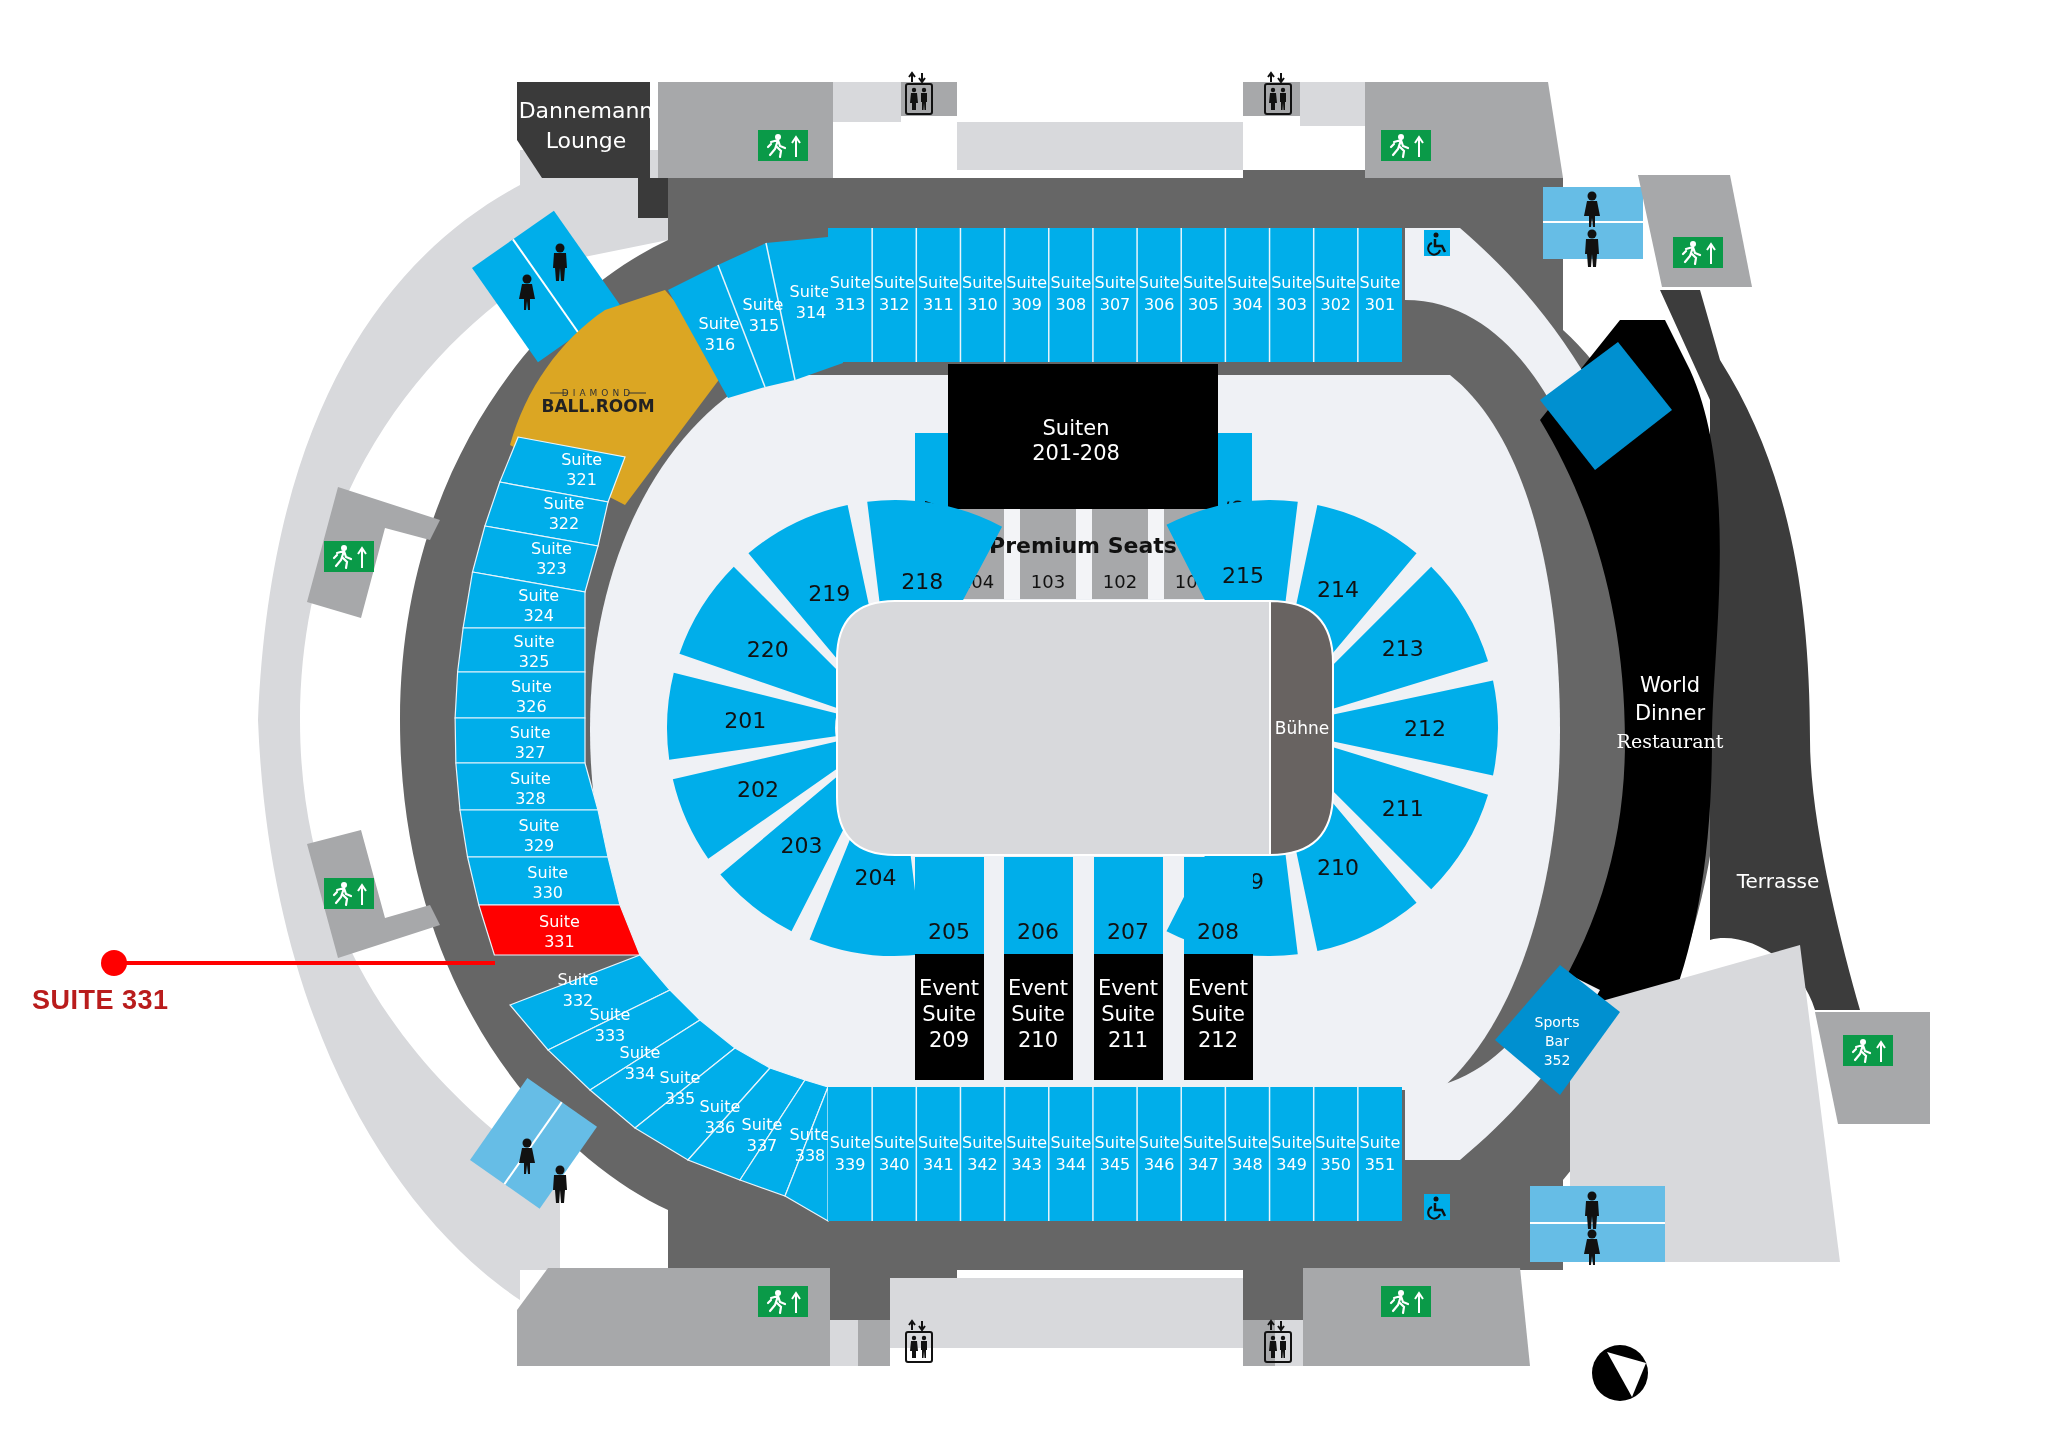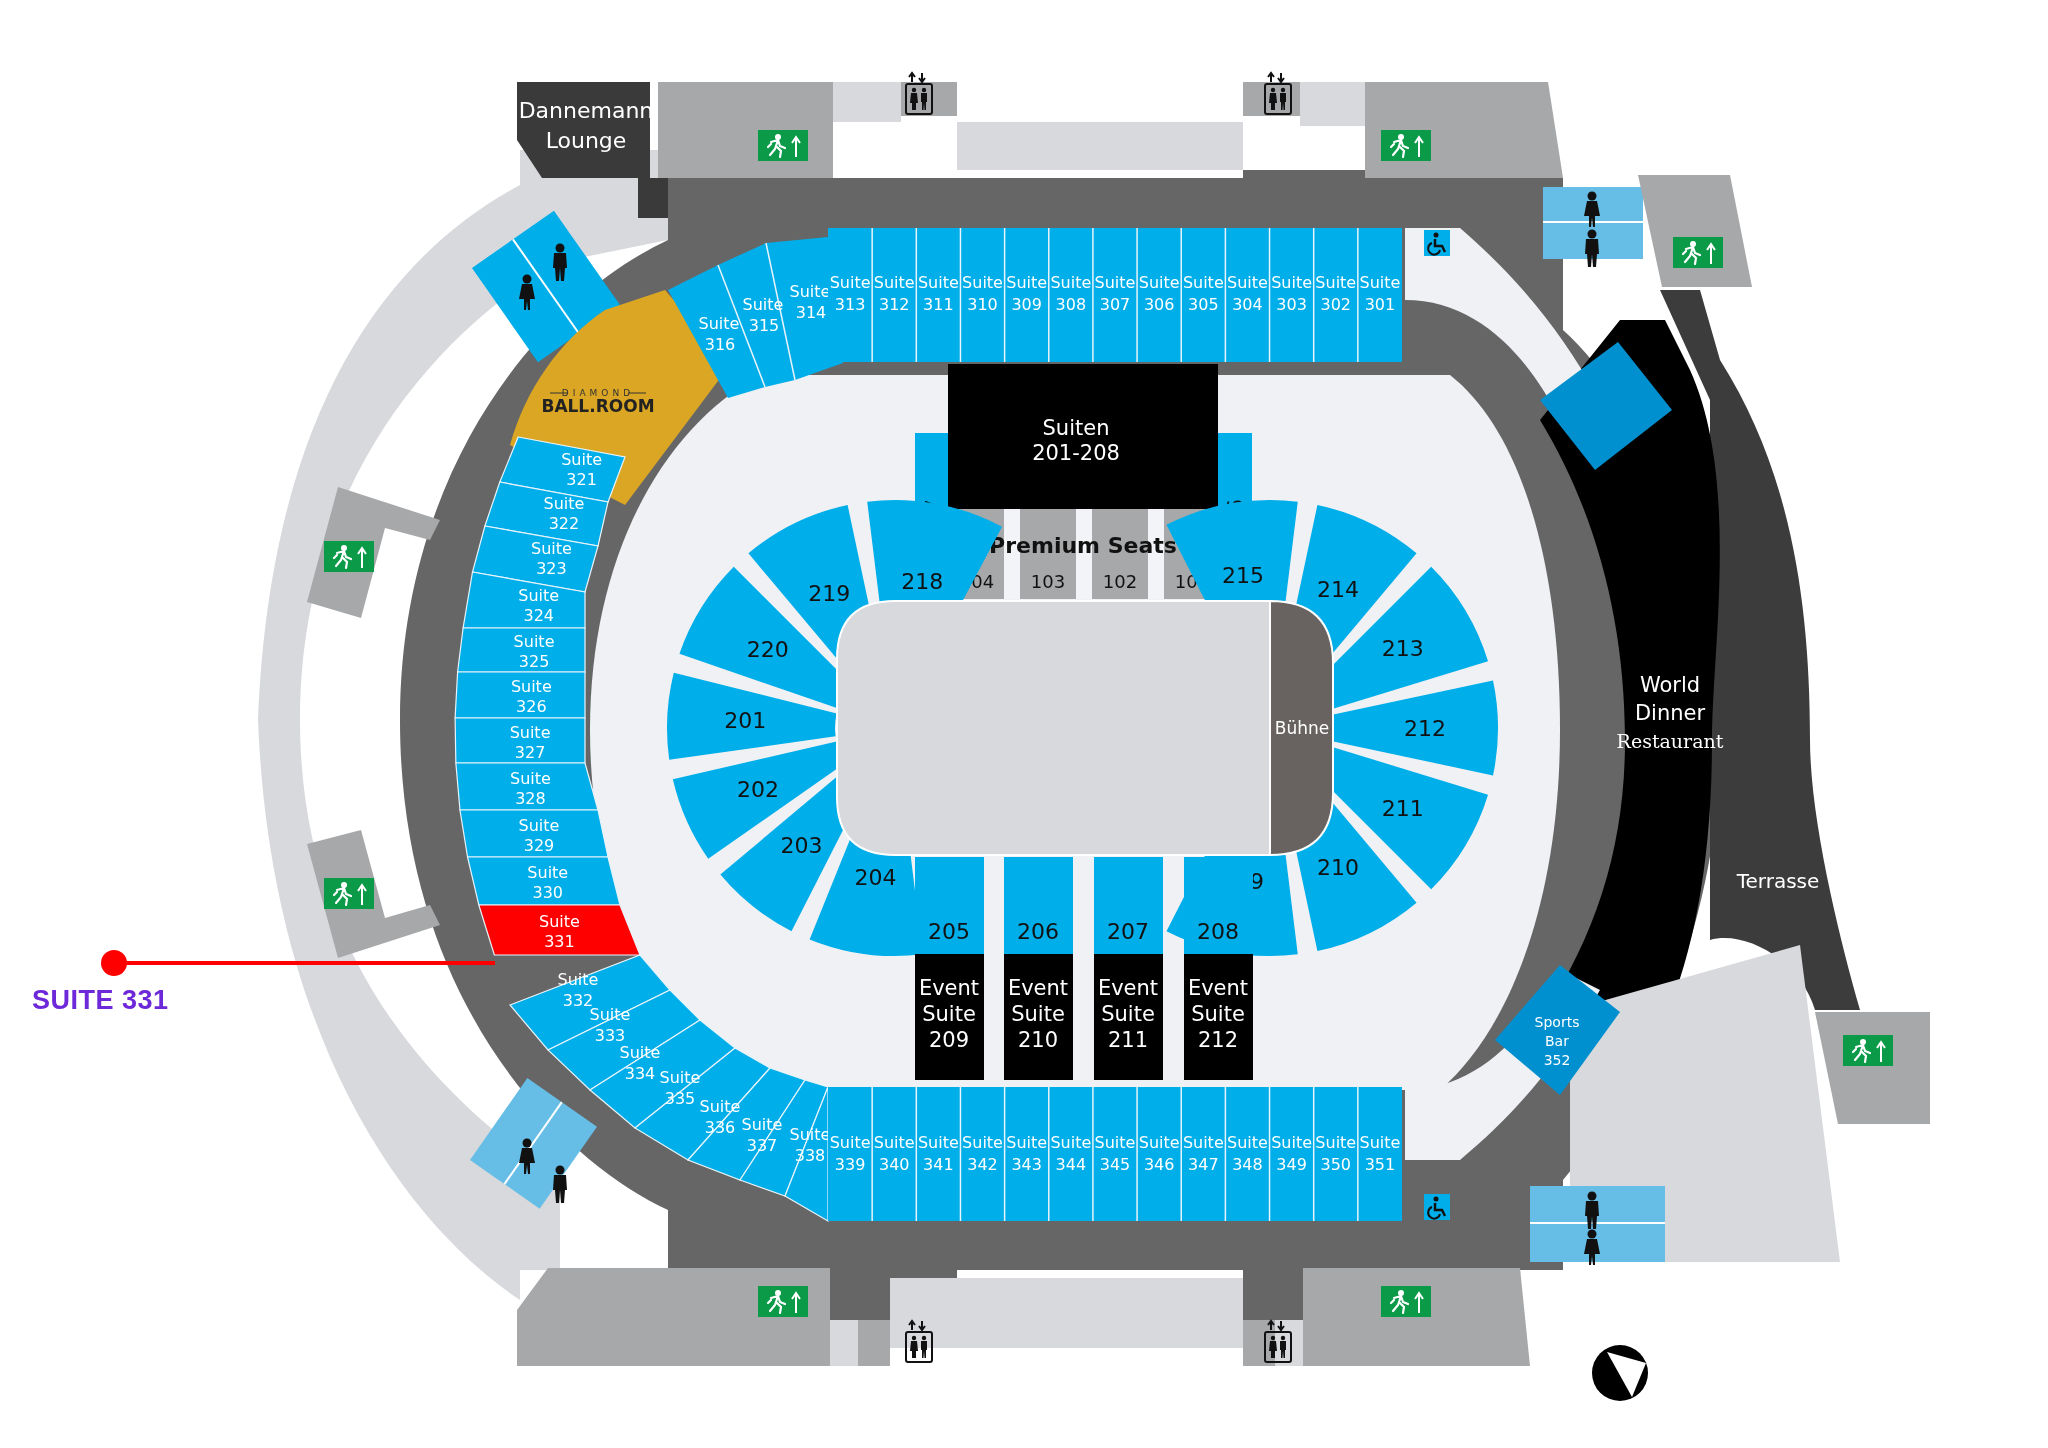--- a/index.html
+++ b/index.html
@@ -6,21 +6,21 @@
   body{width:2048px;height:1448px;overflow:hidden;position:relative;font-family:"Liberation Sans","DejaVu Sans",sans-serif;}
   svg{position:absolute;left:0;top:0;}
   .t-white{fill:#ffffff;font-family:"DejaVu Sans",sans-serif;}
   .suite-lbl{font-size:16px;text-anchor:middle;fill:#ffffff;font-family:"DejaVu Sans",sans-serif;}
   .sec-lbl{font-size:22px;text-anchor:middle;fill:#111;font-family:"DejaVu Sans",sans-serif;}
   .prem-lbl{font-size:18px;text-anchor:middle;fill:#111;font-family:"DejaVu Sans",sans-serif;}
   .big-white{font-size:21px;text-anchor:middle;fill:#fff;font-family:"DejaVu Sans",sans-serif;}
   .seat{fill:#00aeea;}
   .seat-line{stroke:#e8f4fb;stroke-width:1.5;}
   [data-interactable="true"]{cursor:pointer;}
-  #callout-label{position:absolute;left:32px;top:985px;font-family:"Liberation Sans",sans-serif;font-weight:bold;font-size:27px;color:#6d28d9;letter-spacing:0.5px;}
+  #callout-label{position:absolute;left:32px;top:985px;font-family:"Liberation Sans",sans-serif;font-weight:bold;font-size:27px;color:#b91c1c;letter-spacing:0.5px;}
 </style>
 </head>
 <body>
 
 <svg width="2048" height="1448" viewBox="0 0 2048 1448" xmlns="http://www.w3.org/2000/svg" data-interactable="false">
   <defs>
     <g id="exit-sign">
       <rect x="0" y="0" width="50" height="31" fill="#0a9a48"></rect>
       <circle cx="20" cy="7" r="3" fill="#fff"></circle>
       <path d="M13 12 L20 10 L22 16 L27 18 M20 10 L17 19 L12 25 M19 17 L23 21 L22 27 M13 14 L10 17" stroke="#fff" stroke-width="2.2" fill="none" stroke-linecap="round"></path>

